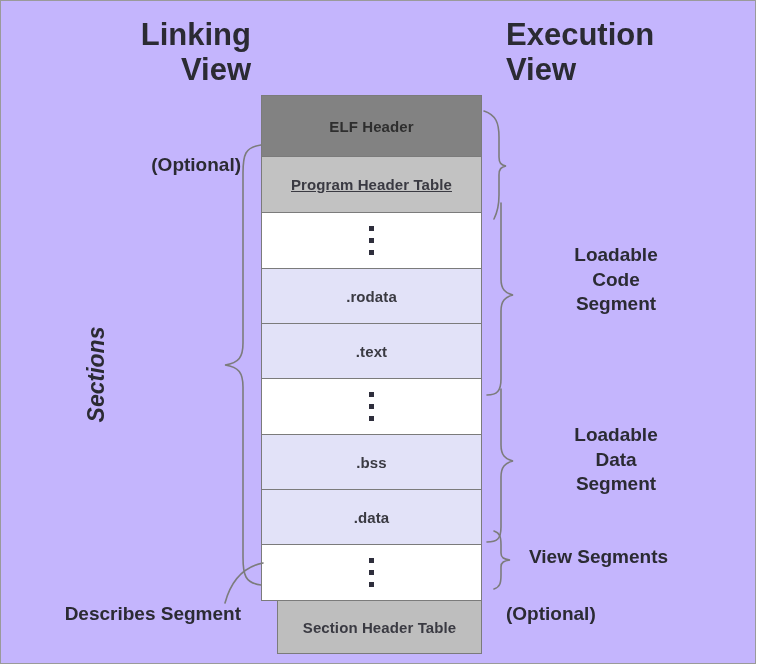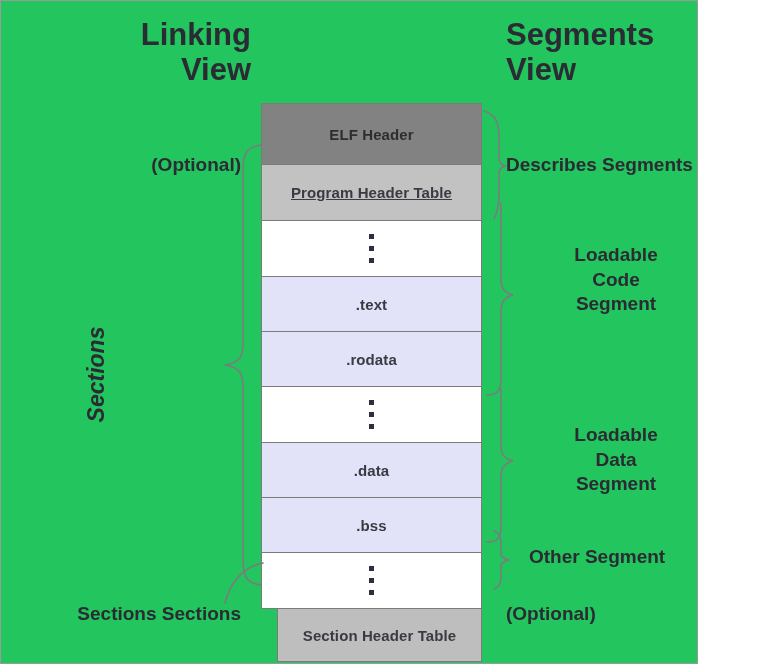--- a/index.html
+++ b/index.html
@@ -2,23 +2,23 @@
 <html><head>
 <meta charset="utf-8">
 <style>
   html, body {
     margin: 0;
     padding: 0;
     background: #ffffff;
   }
   #canvas {
     position: relative;
-    width: 698px;
+    width: 756px;
     height: 664px;
-    background: #22c55e;
+    background: #c4b5fd;
     border: 1px solid #9a9a9a;
     box-sizing: border-box;
     overflow: hidden;
     font-family: "Liberation Sans", sans-serif;
     color: #2b2b33;
   }
 
   
   .view-title {
     position: absolute;
@@ -56,21 +56,21 @@
     border: 1px solid #7b7b7b;
     margin-top: -1px;
     display: flex;
     align-items: center;
     justify-content: center;
     font-size: 15px;
     font-weight: bold;
     color: #3a3a42;
     letter-spacing: 0.1px;
   }
-  .file-row:first-child { margin-top: 16px; }
+  .file-row:first-child { margin-top: 8px; }
   .row-elf      { height: 62px; background: #828282; color: #2e2e2e; }
   .row-pht      { height: 57px; background: #c2c2c2; text-decoration: underline; }
   .row-gap      { height: 57px; background: #ffffff; }
   .row-section  { height: 56px; background: #e2e2f8; }
   .row-sht      { height: 54px; background: #bebebe; margin-left: 16px; }
 
   
   .vdots {
     display: flex;
     flex-direction: column;
@@ -130,21 +130,21 @@
   }
 </style>
 </head>
 <body>
 
 <div id="canvas">
 
   <div class="view-title" id="linking-view-title">Linking
 View</div>
 
-  <div class="view-title" id="execution-view-title">Segments
+  <div class="view-title" id="execution-view-title">Execution
 View</div>
 
   <div id="file-table">
 
     <div class="file-row row-elf">
       <span>ELF Header</span>
     </div>
 
     <div class="file-row row-pht">
       <span>Program Header Table</span>
@@ -152,41 +152,41 @@
 
     <div class="file-row row-gap">
       <span class="vdots">
           <i></i>
           <i></i>
           <i></i>
         </span>
     </div>
 
     <div class="file-row row-section">
+      <span>.rodata</span>
+    </div>
+
+    <div class="file-row row-section">
       <span>.text</span>
-    </div>
-
-    <div class="file-row row-section">
-      <span>.rodata</span>
     </div>
 
     <div class="file-row row-gap">
       <span class="vdots">
           <i></i>
           <i></i>
           <i></i>
         </span>
     </div>
 
     <div class="file-row row-section">
+      <span>.bss</span>
+    </div>
+
+    <div class="file-row row-section">
       <span>.data</span>
-    </div>
-
-    <div class="file-row row-section">
-      <span>.bss</span>
     </div>
 
     <div class="file-row row-gap">
       <span class="vdots">
           <i></i>
           <i></i>
           <i></i>
         </span>
     </div>
 
@@ -204,32 +204,31 @@
   </div>
 
   <div id="label-sections">Sections</div>
 
   <div class="brace" style="left:222px; top:560px;">
     <svg width="42" height="46" viewBox="0 0 42 46" fill="none" stroke="#7c7c7c" stroke-width="1.6" stroke-linecap="round">
       <path d="M40 2 C 20 6, 8 20, 2 42"></path>
     </svg>
   </div>
 
-  <div class="anno anno-left" id="label-describes-sec">Sections Sections</div>
+  <div class="anno anno-left" id="label-describes-sec">Describes Segment</div>
 
   <div class="anno anno-left" id="label-optional-top">(Optional)</div>
 
   <div class="brace" style="left:481px; top:108px;">
     <svg width="26" height="112" viewBox="0 0 26 112" fill="none" stroke="#7c7c7c" stroke-width="1.6" stroke-linecap="round">
       <path d="M2 2 C 14 6, 17 14, 17 28 L 17 48 C 17 54, 19 56, 24 57
                C 19 58, 17 60, 17 66 L 17 86 C 17 100, 14 106, 12 110"></path>
     </svg>
   </div>
 
-  <div class="anno anno-right" id="label-describes-seg">Describes Segments</div>
 
   <div class="brace" style="left:484px; top:200px;">
     <svg width="30" height="196" viewBox="0 0 30 196" fill="none" stroke="#7c7c7c" stroke-width="1.6" stroke-linecap="round">
       <path d="M16 2 L 16 78 C 16 88, 20 92, 28 94
                C 20 96, 16 100, 16 110 L 16 178 C 16 190, 12 194, 2 194"></path>
     </svg>
   </div>
 
   <div class="anno anno-right-center" id="label-loadable-code">Loadable
 Code
@@ -246,17 +245,17 @@
 Data
 Segment</div>
 
   <div class="brace" style="left:487px; top:528px;">
     <svg width="28" height="62" viewBox="0 0 28 62" fill="none" stroke="#7c7c7c" stroke-width="1.6" stroke-linecap="round">
       <path d="M6 2 C 12 4, 13 8, 13 16 L 13 24 C 13 29, 16 30, 22 31
                C 16 32, 13 33, 13 38 L 13 46 C 13 54, 12 58, 6 60"></path>
     </svg>
   </div>
 
-  <div class="anno anno-right" id="label-other-seg">Other Segment</div>
+  <div class="anno anno-right" id="label-other-seg">View Segments</div>
 
   <div class="anno anno-right" id="label-optional-bot">(Optional)</div>
 
 </div>
 
 </body></html>

